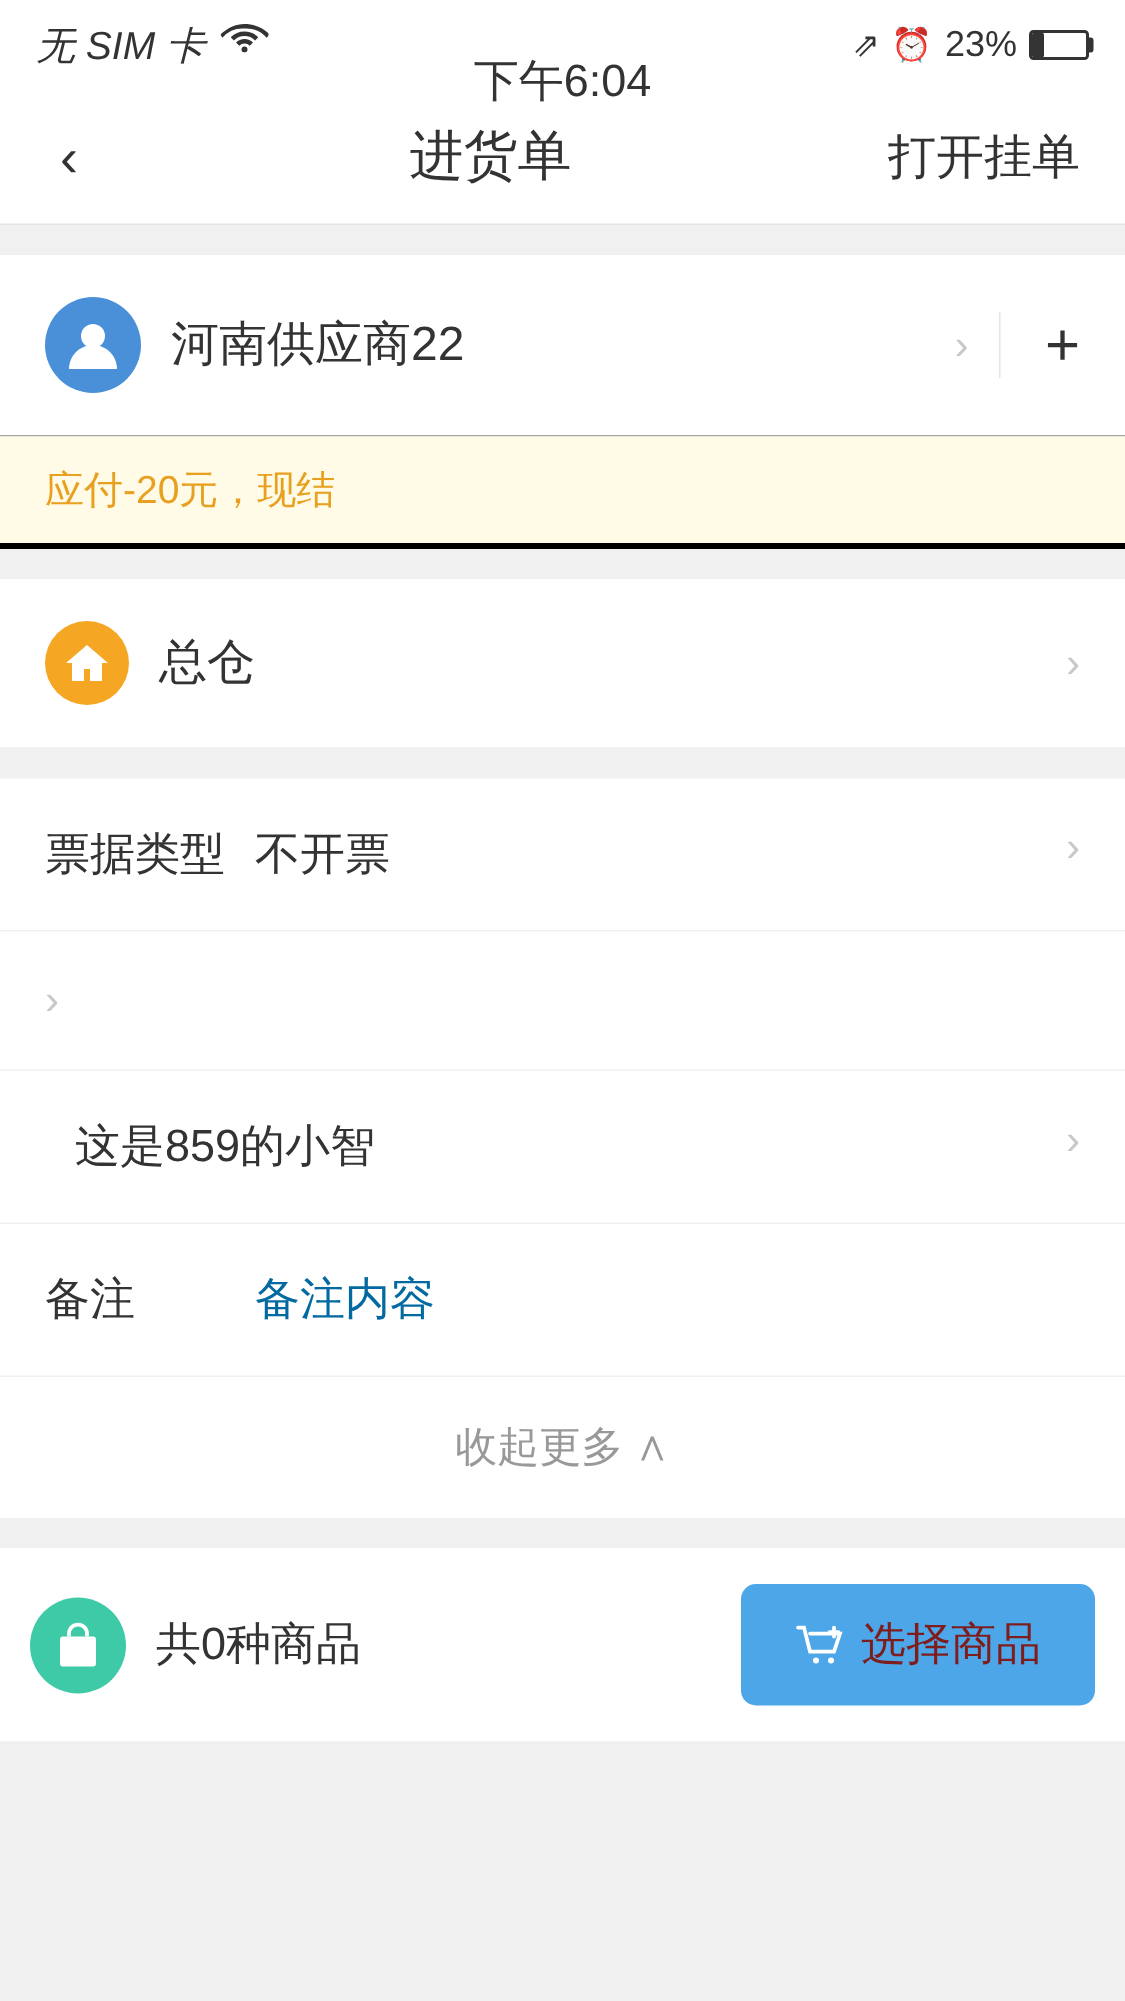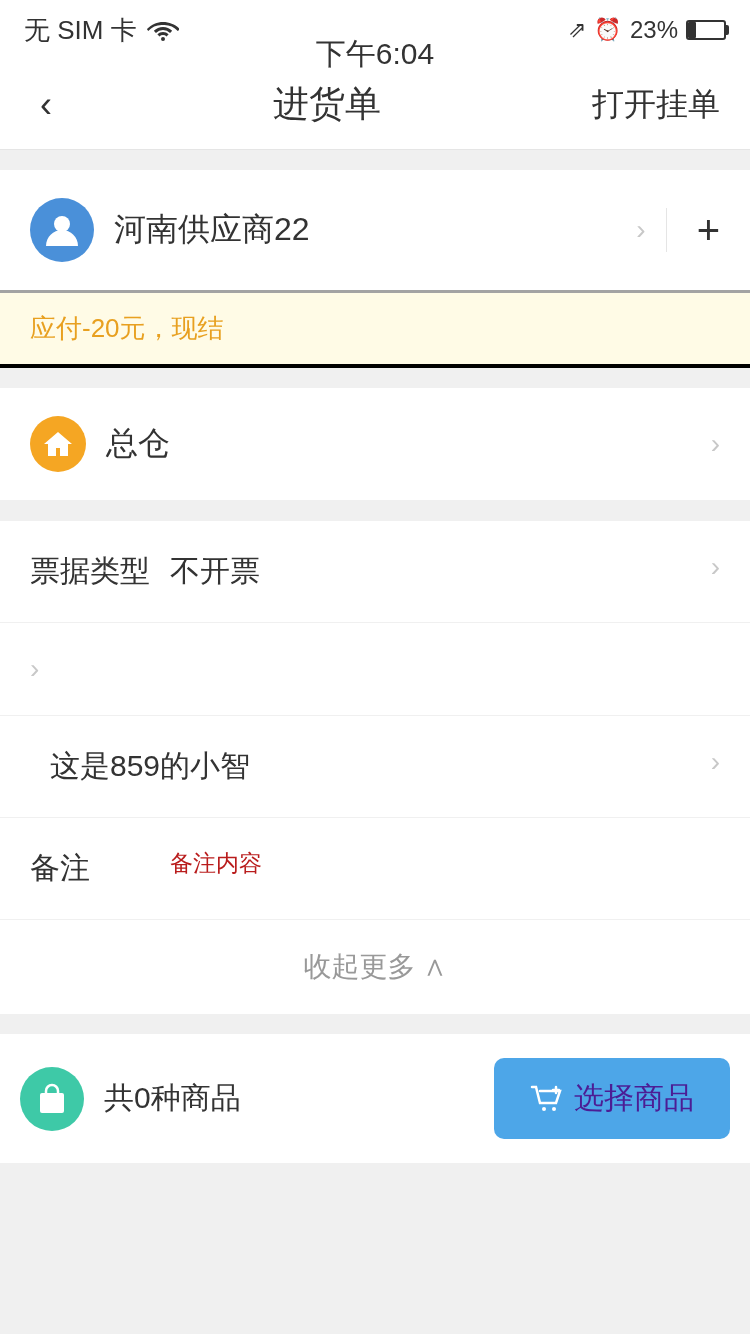--- a/index.html
+++ b/index.html
@@ -20,22 +20,23 @@
       background: #fff;
       display: flex;
       align-items: center;
       justify-content: space-between;
       padding: 0 24px;
       font-size: 26px;
       color: #333;
     }
     .status-left {
       display: flex;
-      align-items: center;
+      align-items: flex-start;
       gap: 10px;
+      font-style: italic;
     }
     .status-center {
       font-size: 30px;
       font-weight: 400;
       position: absolute;
       left: 50%;
       transform: translateX(-50%);
       margin-top: 48px;
     }
     .status-right {
@@ -108,21 +109,21 @@
       background: #fff;
       margin: 0;
     }
 
     
     .supplier-row {
       display: flex;
       align-items: center;
       padding: 28px 30px;
       background: #fff;
-      border-bottom: 3px solid #a3a3a3;
+      border-bottom: 1px solid #a3a3a3;
     }
     .supplier-avatar {
       width: 64px;
       height: 64px;
       border-radius: 50%;
       background: #4a90d9;
       display: flex;
       align-items: center;
       justify-content: center;
       margin-right: 20px;
@@ -206,22 +207,22 @@
       flex-shrink: 0;
     }
     .form-value {
       flex: 1;
       font-size: 30px;
       color: #333;
       padding-left: 20px;
     }
     .form-placeholder {
       flex: 1;
-      font-size: 23px;
-      color: #b91c1c;
+      font-size: 30px;
+      color: #0369a1;
       padding-left: 20px;
     }
 
     
     .collapse-row {
       background: #fff;
       border-top: 1px solid #f0f0f0;
       display: flex;
       align-items: center;
       justify-content: center;
@@ -252,21 +253,21 @@
       font-size: 28px;
       color: #fff;
     }
     .product-count {
       flex: 1;
       font-size: 30px;
       color: #333;
     }
     .select-btn {
       background: #4da6e8;
-      color: #4c1d95;
+      color: #7f1d1d;
       border: none;
       border-radius: 10px;
       padding: 20px 36px;
       font-size: 30px;
       display: flex;
       align-items: center;
       gap: 12px;
       cursor: pointer;
     }
 

